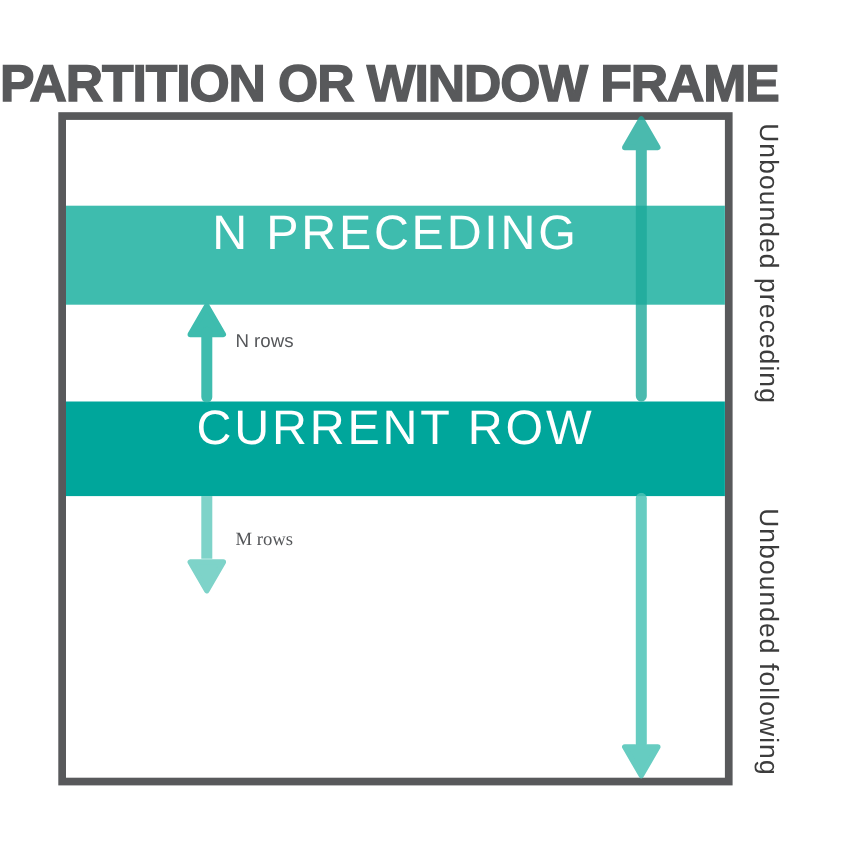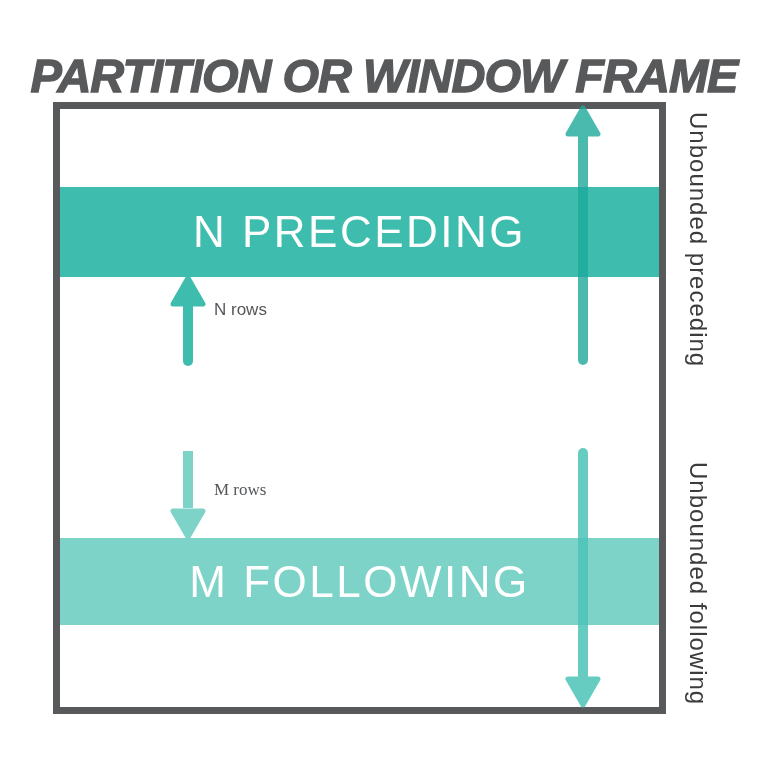--- a/index.html
+++ b/index.html
@@ -8,45 +8,43 @@
     position: relative;
     background: var(--background, #ffffff);
     font-family: "Liberation Sans", sans-serif;
     overflow: hidden;
   }
 
   
   .title {
     position: absolute;
     top: 52px; left: 0; width: 768px;
-    text-align: center;
     font-size: 47px;
     font-weight: bold;
-    font-style: italic;
     letter-spacing: -1px;
     white-space: nowrap;
     color: var(--title);
     -webkit-text-stroke: 1.3px var(--title);
     line-height: 1;
   }
 
   
   .frame {
     position: absolute;
     left: 53px; top: 102px;
     width: 613px; height: 612px;
     border: 7px solid var(--frame-border);
     box-sizing: border-box;
   }
 
   
   .band {
     position: absolute;
     left: 0; width: 599px;
-    display: flex; align-items: center; justify-content: center;
+    display: flex; justify-content: center;
   }
   .band-label {
     color: var(--band-text);
     font-size: 44px;
     font-weight: normal;
     letter-spacing: 2.5px;
     white-space: nowrap;
   }
   .band-n { top: 78px;  height: 90px; background: var(--band-n-preceding); }
   .band-c { top: 256px; height: 86px; background: var(--band-current-row); }
@@ -93,22 +91,22 @@
 </style>
 </head>
 <body>
 
 <div class="title">PARTITION OR WINDOW FRAME</div>
 
 <div class="frame">
   <div class="band band-n">
     <span class="band-label">N PRECEDING</span>
   </div>
-  <div class="band band-m">
-    <span class="band-label">M FOLLOWING</span>
+  <div class="band band-c">
+    <span class="band-label">CURRENT ROW</span>
   </div>
 </div>
 
 <svg id="arrow-n" class="arrow arrow-n" width="46" height="92" viewBox="0 0 46 92">
   <path d="M23 4 L38 30 L8 30 Z"></path>
   <line x1="23" y1="28" x2="23" y2="87" stroke-linecap="round"></line>
 </svg>
 
 <svg id="arrow-m" class="arrow arrow-m" width="46" height="92" viewBox="0 0 46 92">
   <line x1="23" y1="1" x2="23" y2="58" stroke-linecap="butt"></line>

